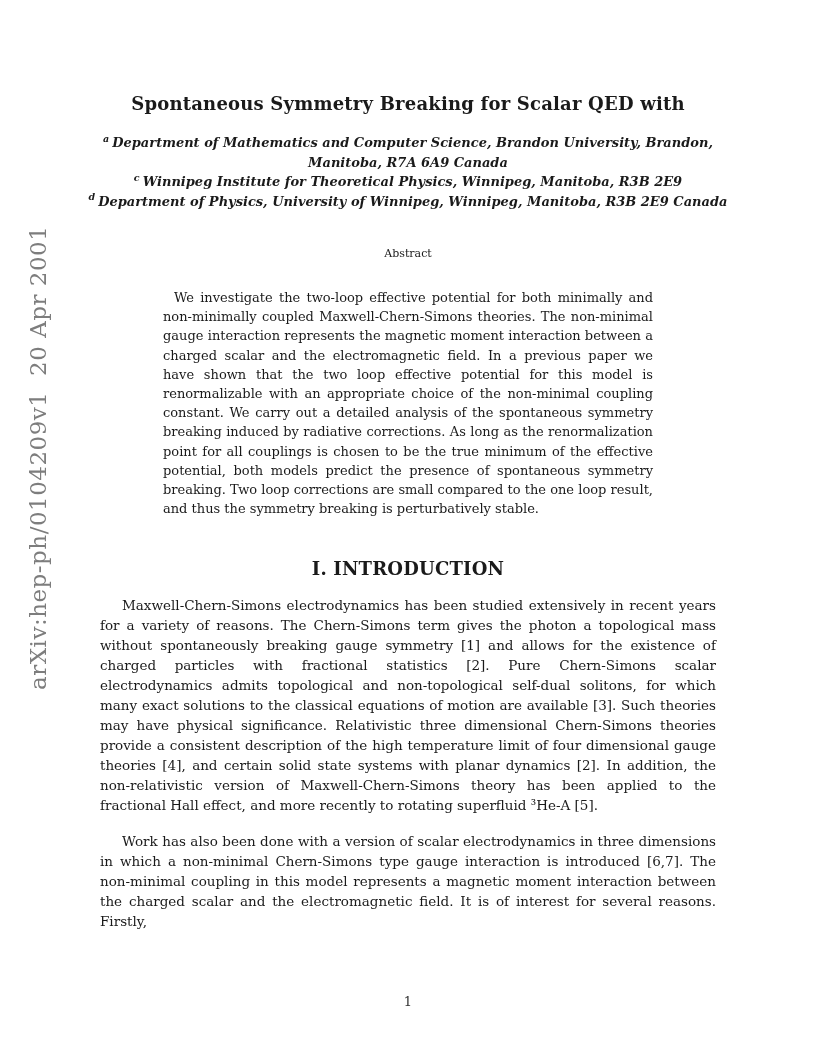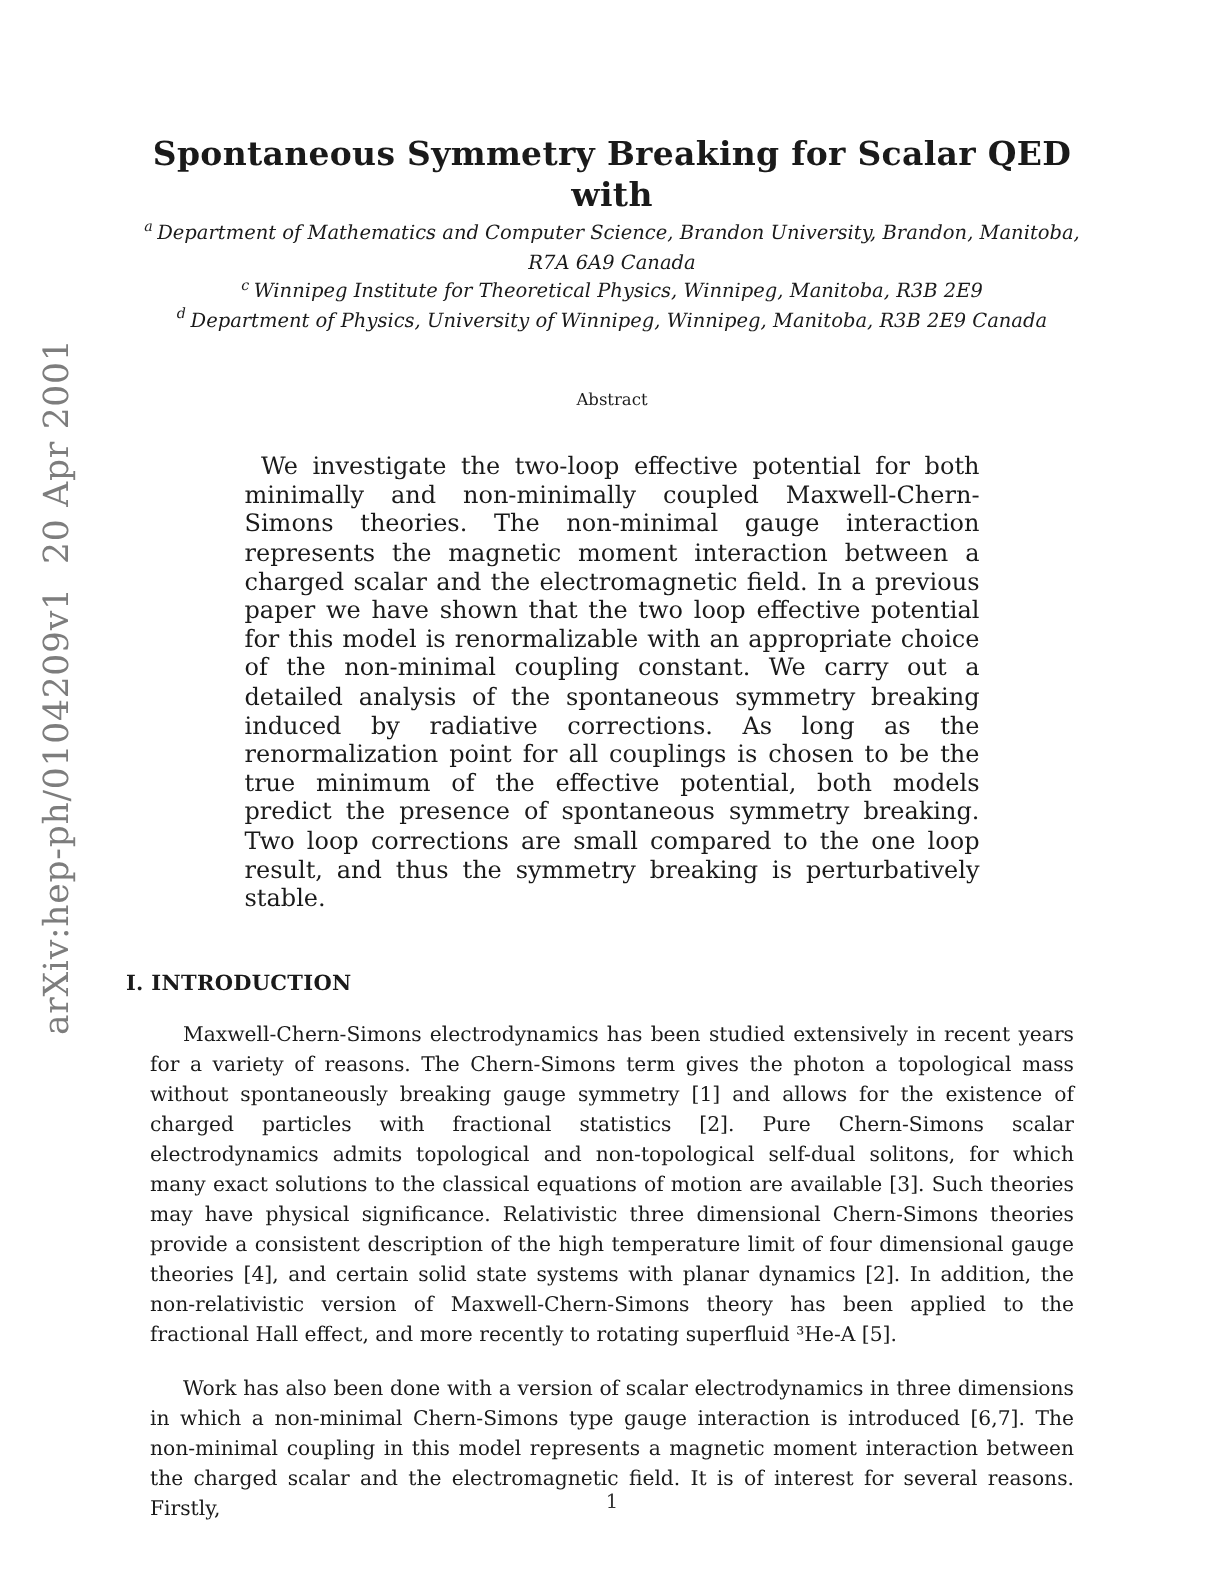--- a/index.html
+++ b/index.html
@@ -29,61 +29,63 @@
     letter-spacing: 0.5px;
   }
   .content {
     width: 648px;
     margin-left: 84px;
     padding-top: 90px;
   }
   .title {
     margin: 0;
     text-align: center;
-    font-size: 22px;
+    font-size: 18px;
     font-weight: 700;
     line-height: 27px;
     letter-spacing: 0.2px;
   }
   .authors {
     margin-top: 33px;
     text-align: center;
     font-size: 13.5px;
     line-height: 18px;
   }
   sup.affsup {
     font-size: 9.5px;
     font-style: italic;
     line-height: 0;
   }
   .affiliations {
-    margin-top: 2px;
+    margin-top: 16px;
     text-align: center;
     font-style: italic;
     font-size: 13px;
     line-height: 19.5px;
+    font-weight: bold;
   }
   .affiliation sup.affsup { margin-right: 3px; }
   .abstract-heading {
     margin: 36px 0 0 0;
     text-align: center;
     font-size: 11px;
     font-weight: 400;
   }
   .abstract-text {
     width: 490px;
     margin: 28px auto 0 auto;
-    font-size: 16px;
+    font-size: 13px;
     line-height: 19.2px;
     text-align: justify;
     text-indent: 11px;
   }
   .section-heading {
     margin: 40px 0 0 0;
-    font-size: 14px;
+    text-align: center;
+    font-size: 18px;
     font-weight: 700;
     letter-spacing: 0.2px;
   }
   .body-paragraph {
     margin: 16px;
     font-size: 13.5px;
     line-height: 20px;
     text-align: justify;
     text-indent: 22px;
   }

